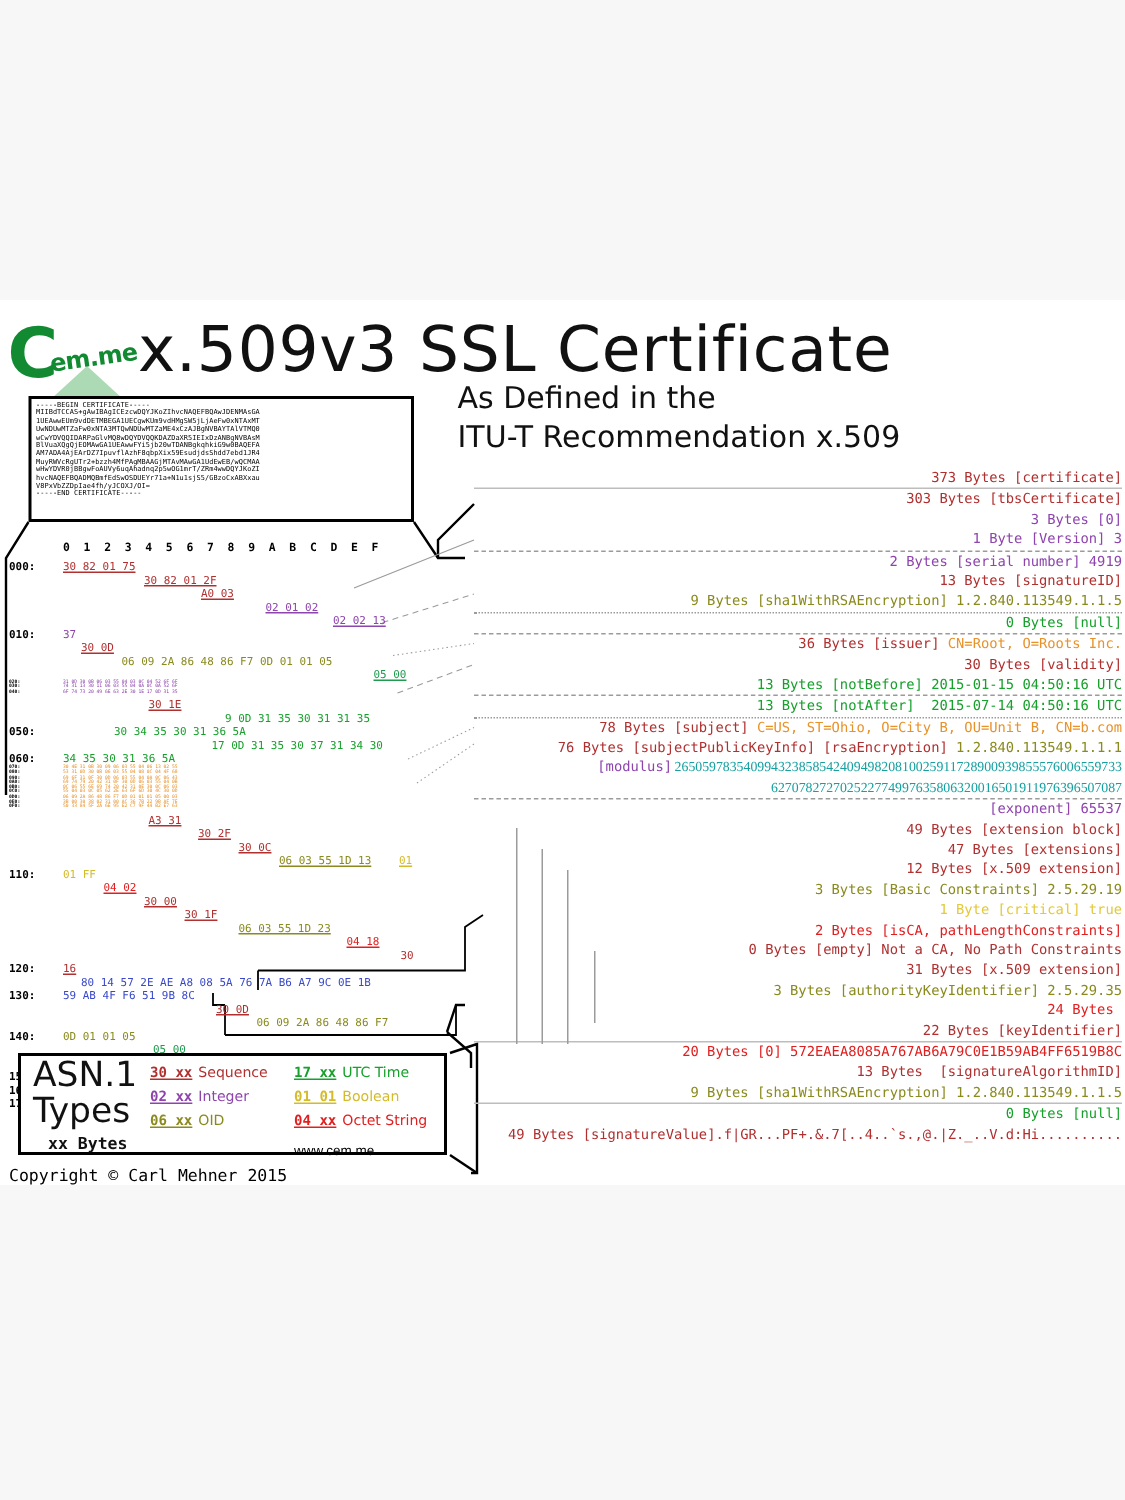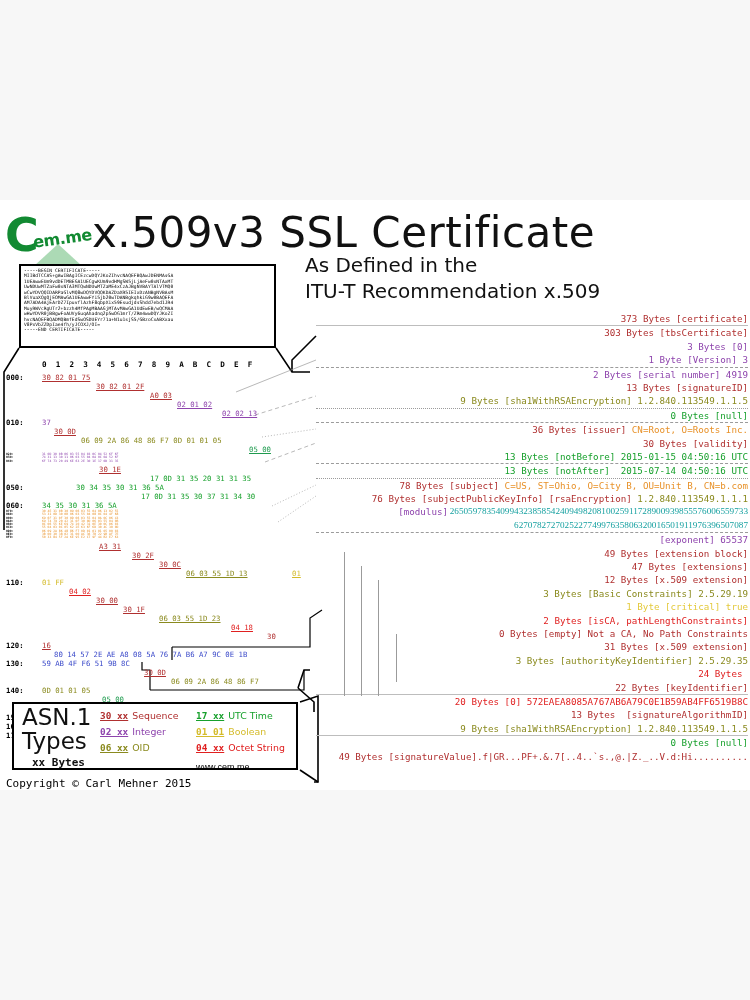--- a/index.html
+++ b/index.html
@@ -156,39 +156,39 @@
       <polyline points="300,502 318,496 318,582 314,582" fill="none" stroke="#000" stroke-width="1.6"></polyline>
       <polyline points="300,570 318,582" fill="none" stroke="#000" stroke-width="1.6"></polyline>
     </svg>
 
     <div class="hex">
       <div class="colhdr">0  1  2  3  4  5  6  7  8  9  A  B  C  D  E  F</div>
 
       <div class="hrow off" style="left:0px;  top:13px;">000:</div>
       <div class="hrow c-seq u" style="left:36px; top:13px;">30 82 01 75</div>
       <div class="hrow c-seq u" style="left:90px; top:22px;">30 82 01 2F</div>
-      <div class="hrow c-seq u" style="left:144px;top:31px;">A0 03</div>
+      <div class="hrow c-seq u" style="left:128px;top:31px;">A0 03</div>
       <div class="hrow c-int u" style="left:171px;top:40px;">02 01 02</div>
       <div class="hrow c-int u" style="left:216px;top:49px;">02 02 13</div>
 
       <div class="hrow off" style="left:0px;  top:58px;">010:</div>
       <div class="hrow c-int" style="left:36px; top:58px;">37</div>
       <div class="hrow c-seq u" style="left:48px; top:67px;">30 0D</div>
       <div class="hrow c-oid" style="left:75px; top:76px;">06 09 2A 86 48 86 F7 0D 01 01 05</div>
       <div class="hrow c-null u" style="left:243px;top:85px;">05 00</div>
 
       <div class="squish off" style="left:0px; top:93px;">020:
 030:
 040:</div>
       <div class="squish c-int" style="left:36px;top:93px;">31 0D 30 0B 06 03 55 04 03 0C 04 52 6F 6F
 74 31 13 30 11 06 03 55 04 0A 0C 0A 52 6F
 6F 74 73 20 49 6E 63 2E 30 1E 17 0D 31 35</div>
 
       <div class="hrow c-seq u" style="left:93px; top:105px;">30 1E</div>
-      <div class="hrow c-utc" style="left:144px;top:114px;">17 0D 31 35 20 31 31 35</div>
+      <div class="hrow c-utc" style="left:144px;top:114px;">9 0D 31 35 30 31 31 35</div>
       <div class="hrow off" style="left:0px;  top:123px;">050:</div>
       <div class="hrow c-utc" style="left:50px; top:123px;margin-left:20px;">30 34 35 30 31 36 5A</div>
       <div class="hrow c-utc" style="left:135px;top:132px;">17 0D 31 35 30 37 31 34 30</div>
       <div class="hrow off" style="left:0px;  top:141px;">060:</div>
       <div class="hrow c-utc" style="left:36px; top:141px;">34 35 30 31 36 5A</div>
 
       <div class="squish off" style="left:0px; top:150px;">070:
 080:
 090:
 0A0:
@@ -204,21 +204,21 @@
 0C 06 55 6E 69 74 20 42 31 0E 30 0C 06 03
 55 04 03 0C 05 62 2E 63 6F 6D 30 4C 30 0D
 06 09 2A 86 48 86 F7 0D 01 01 01 05 00 03
 3B 00 30 38 02 31 00 AC 36 7B 22 9B AF 7E
 50 33 84 5F 2A 6E 95 E2 C7 9F 44 B2 E7 63</div>
 
       <div class="hrow c-seq u" style="left:93px; top:182px;">A3 31</div>
       <div class="hrow c-seq u" style="left:126px;top:191px;">30 2F</div>
       <div class="hrow c-seq u" style="left:153px;top:200px;">30 0C</div>
       <div class="hrow c-oid u" style="left:180px;top:209px;">06 03 55 1D 13</div>
-      <div class="hrow c-bool u" style="left:271px;top:209px;padding-left:15px;">01</div>
+      <div class="hrow c-bool u" style="left:245px;top:209px;padding-left:15px;">01</div>
 
       <div class="hrow off" style="left:0px;  top:218px;">110:</div>
       <div class="hrow c-bool" style="left:36px; top:218px;">01 FF</div>
       <div class="hrow c-oct u" style="left:63px; top:227px;">04 02</div>
       <div class="hrow c-seq u" style="left:90px; top:236px;">30 00</div>
       <div class="hrow c-seq u" style="left:117px;top:245px;">30 1F</div>
       <div class="hrow c-oid u" style="left:153px;top:254px;">06 03 55 1D 23</div>
       <div class="hrow c-oct u" style="left:225px;top:263px;">04 18</div>
       <div class="hrow c-seq" style="left:261px;top:272px;">30</div>
 

